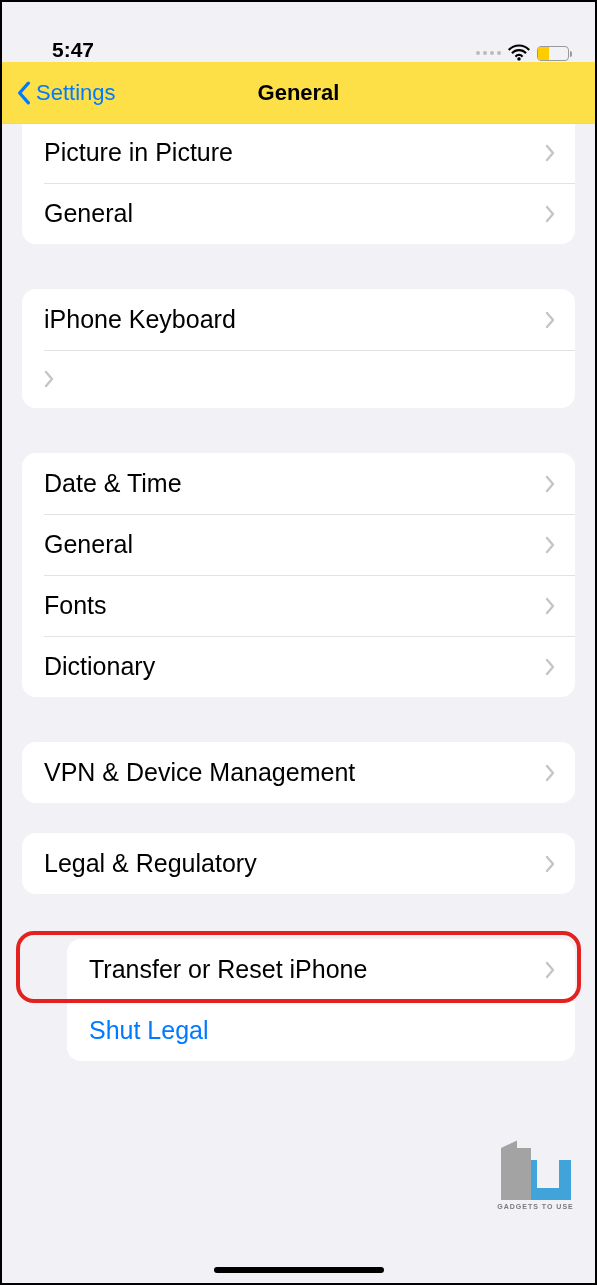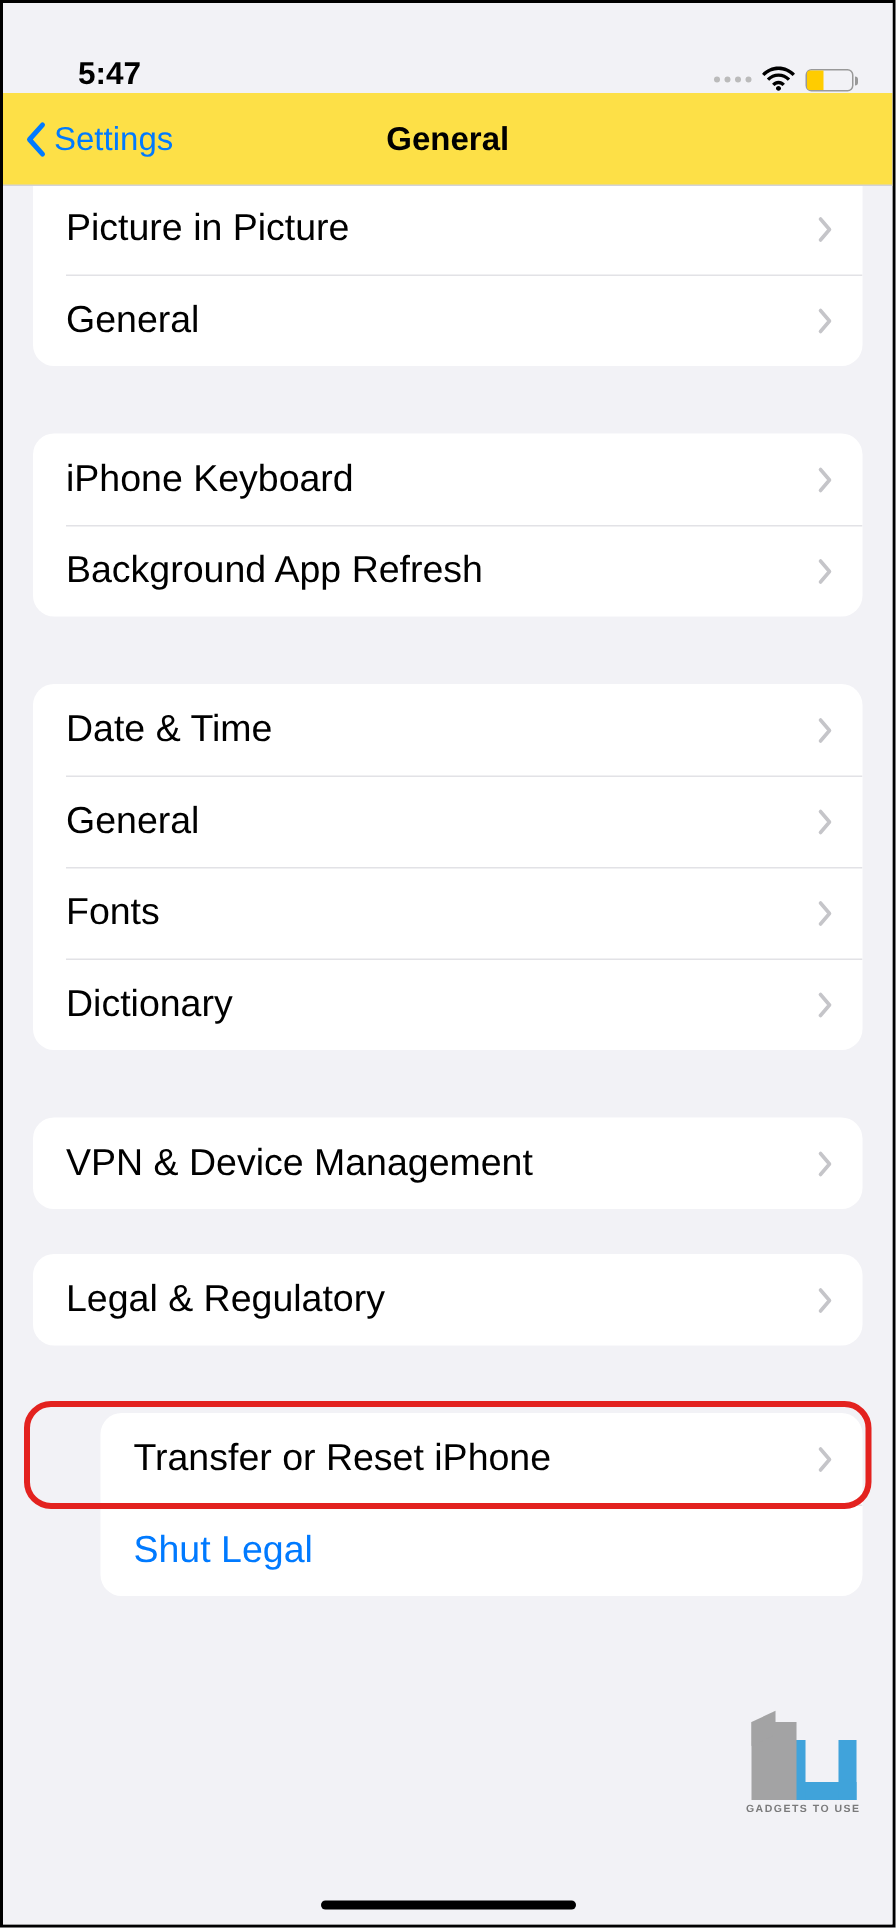--- a/index.html
+++ b/index.html
@@ -204,21 +204,20 @@
     <div class="group">
       <div class="row">
         <span class="row-label">iPhone Keyboard</span>
         <span class="chevron">
             <svg viewBox="0 0 10 18">
               <path fill="none" stroke="currentColor" stroke-width="2.4" stroke-linecap="round" stroke-linejoin="round" d="M2 2 L8 9 L2 16"></path>
             </svg>
           </span>
       </div>
       <div class="row">
-        <span class="row-label">Background App Refresh</span>
         <span class="chevron">
             <svg viewBox="0 0 10 18">
               <path fill="none" stroke="currentColor" stroke-width="2.4" stroke-linecap="round" stroke-linejoin="round" d="M2 2 L8 9 L2 16"></path>
             </svg>
           </span>
       </div>
     </div>
 
     <div class="group">
       <div class="row">

